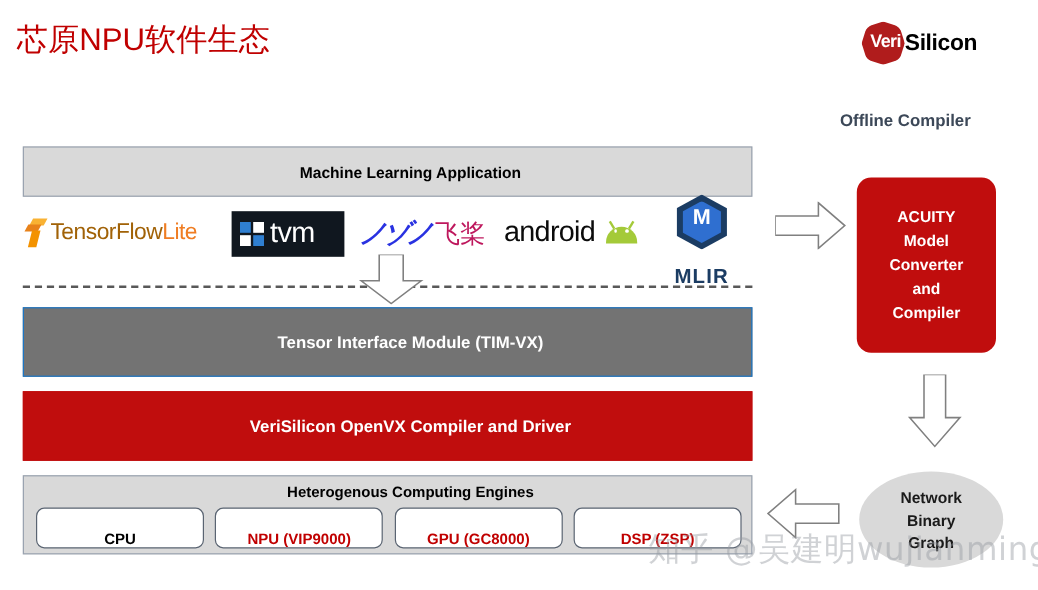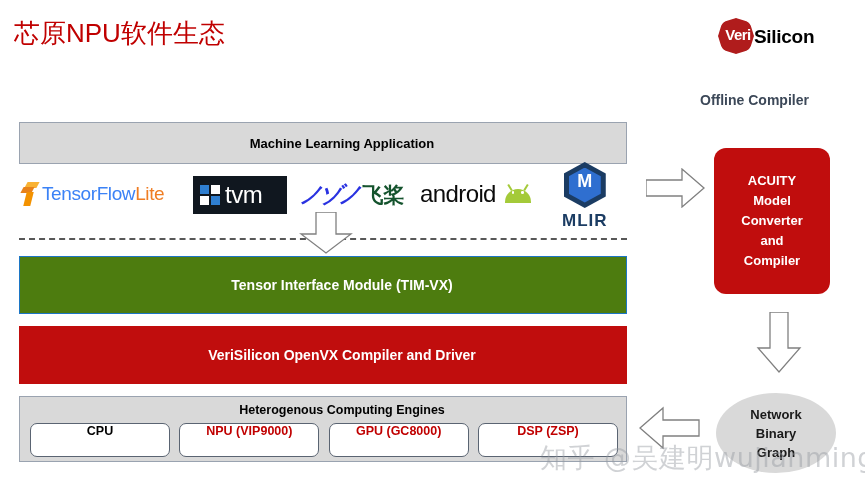--- a/index.html
+++ b/index.html
@@ -98,21 +98,21 @@
     height: 42px;
     background: #d9d9d9;
     border: 1px solid #9aa3b0;
     font-size: 13px;
     font-weight: bold;
     color: #000;
   }
   #tim-vx-box {
     top: 256px;
     height: 58px;
-    background: #4d7c0f;
+    background: #737373;
     border: 1px solid #1c76c5;
     color: #ffffff;
   }
   #tim-vx-box .tv-title {
     font-size: 14px;
     font-weight: bold;
     line-height: 19px;
   }
   #tim-vx-box .tv-sub {
     font-size: 11px;
@@ -152,21 +152,21 @@
     padding: 0 10px;
     box-sizing: border-box;
   }
   .engine-chip {
     width: 138px;
     height: 32px;
     background: #ffffff;
     border: 1px solid #5a6472;
     border-radius: 7px;
     display: flex;
-    align-items: flex-start;
+    align-items: flex-end;
     justify-content: center;
     font-size: 12.5px;
     font-weight: bold;
   }
   .engine-chip.accent { color: #c00000; }
   .engine-chip.plain { color: #000000; }
 
   
   #frameworks-row {
     position: absolute;
@@ -193,21 +193,21 @@
     display: block;
     background: #f5a623;
   }
   .tf-mark i.a { left: 8px; top: 0; width: 12px; height: 6px; transform: skewX(-28deg); background:#f9b233;}
   .tf-mark i.b { left: 4px; top: 5px; width: 11px; height: 6px; transform: skewX(-28deg); background:#e8821a;}
   .tf-mark i.c { left: 7px; top: 10px; width: 7px; height: 14px; transform: skewX(-14deg); background:#f39200;}
   .tf-text {
     font-size: 19px;
     letter-spacing: -0.4px;
   }
-  .tf-text .dark { color: #3b82f6; }
+  .tf-text .dark { color: #a16207; }
   .tf-text .lite { color: #ef7d23; }
 
   
   #fw-tvm { left: 183px; top: 8px; align-items: flex-end; }
   .tvm-box {
     background: #10171f;
     width: 94px;
     height: 38px;
     display: flex;
     align-items: center;
@@ -242,23 +242,23 @@
   .paddle-mark {
     color: #2932e1;
     font-size: 22px;
     font-style: italic;
     font-weight: bold;
     letter-spacing: -3px;
     margin-right: 4px;
     transform: skewX(-6deg);
   }
   .paddle-text {
-    color: #14532d;
+    color: #be185d;
     font-size: 21px;
-    font-weight: bold;
+    font-weight: normal;
     letter-spacing: 0px;
   }
 
   
   #fw-android { left: 410px; top: 12px; }
   .android-text {
     color: #0b0b0b;
     font-size: 24px;
     letter-spacing: -0.6px;
     font-weight: 400;
@@ -324,21 +324,21 @@
     color: #ffffff;
     font-size: 18px;
     font-weight: bold;
     line-height: 18px;
   }
   .mlir-text {
     color: #1b3c63;
     font-size: 17px;
     font-weight: bold;
     letter-spacing: 1px;
-    margin-top: 3px;
+    margin-top: 13px;
   }
 
   
   #dashed-separator {
     position: absolute;
     left: 19px;
     top: 238px;
     width: 608px;
     height: 0;
     border-top: 2px dashed #585858;

